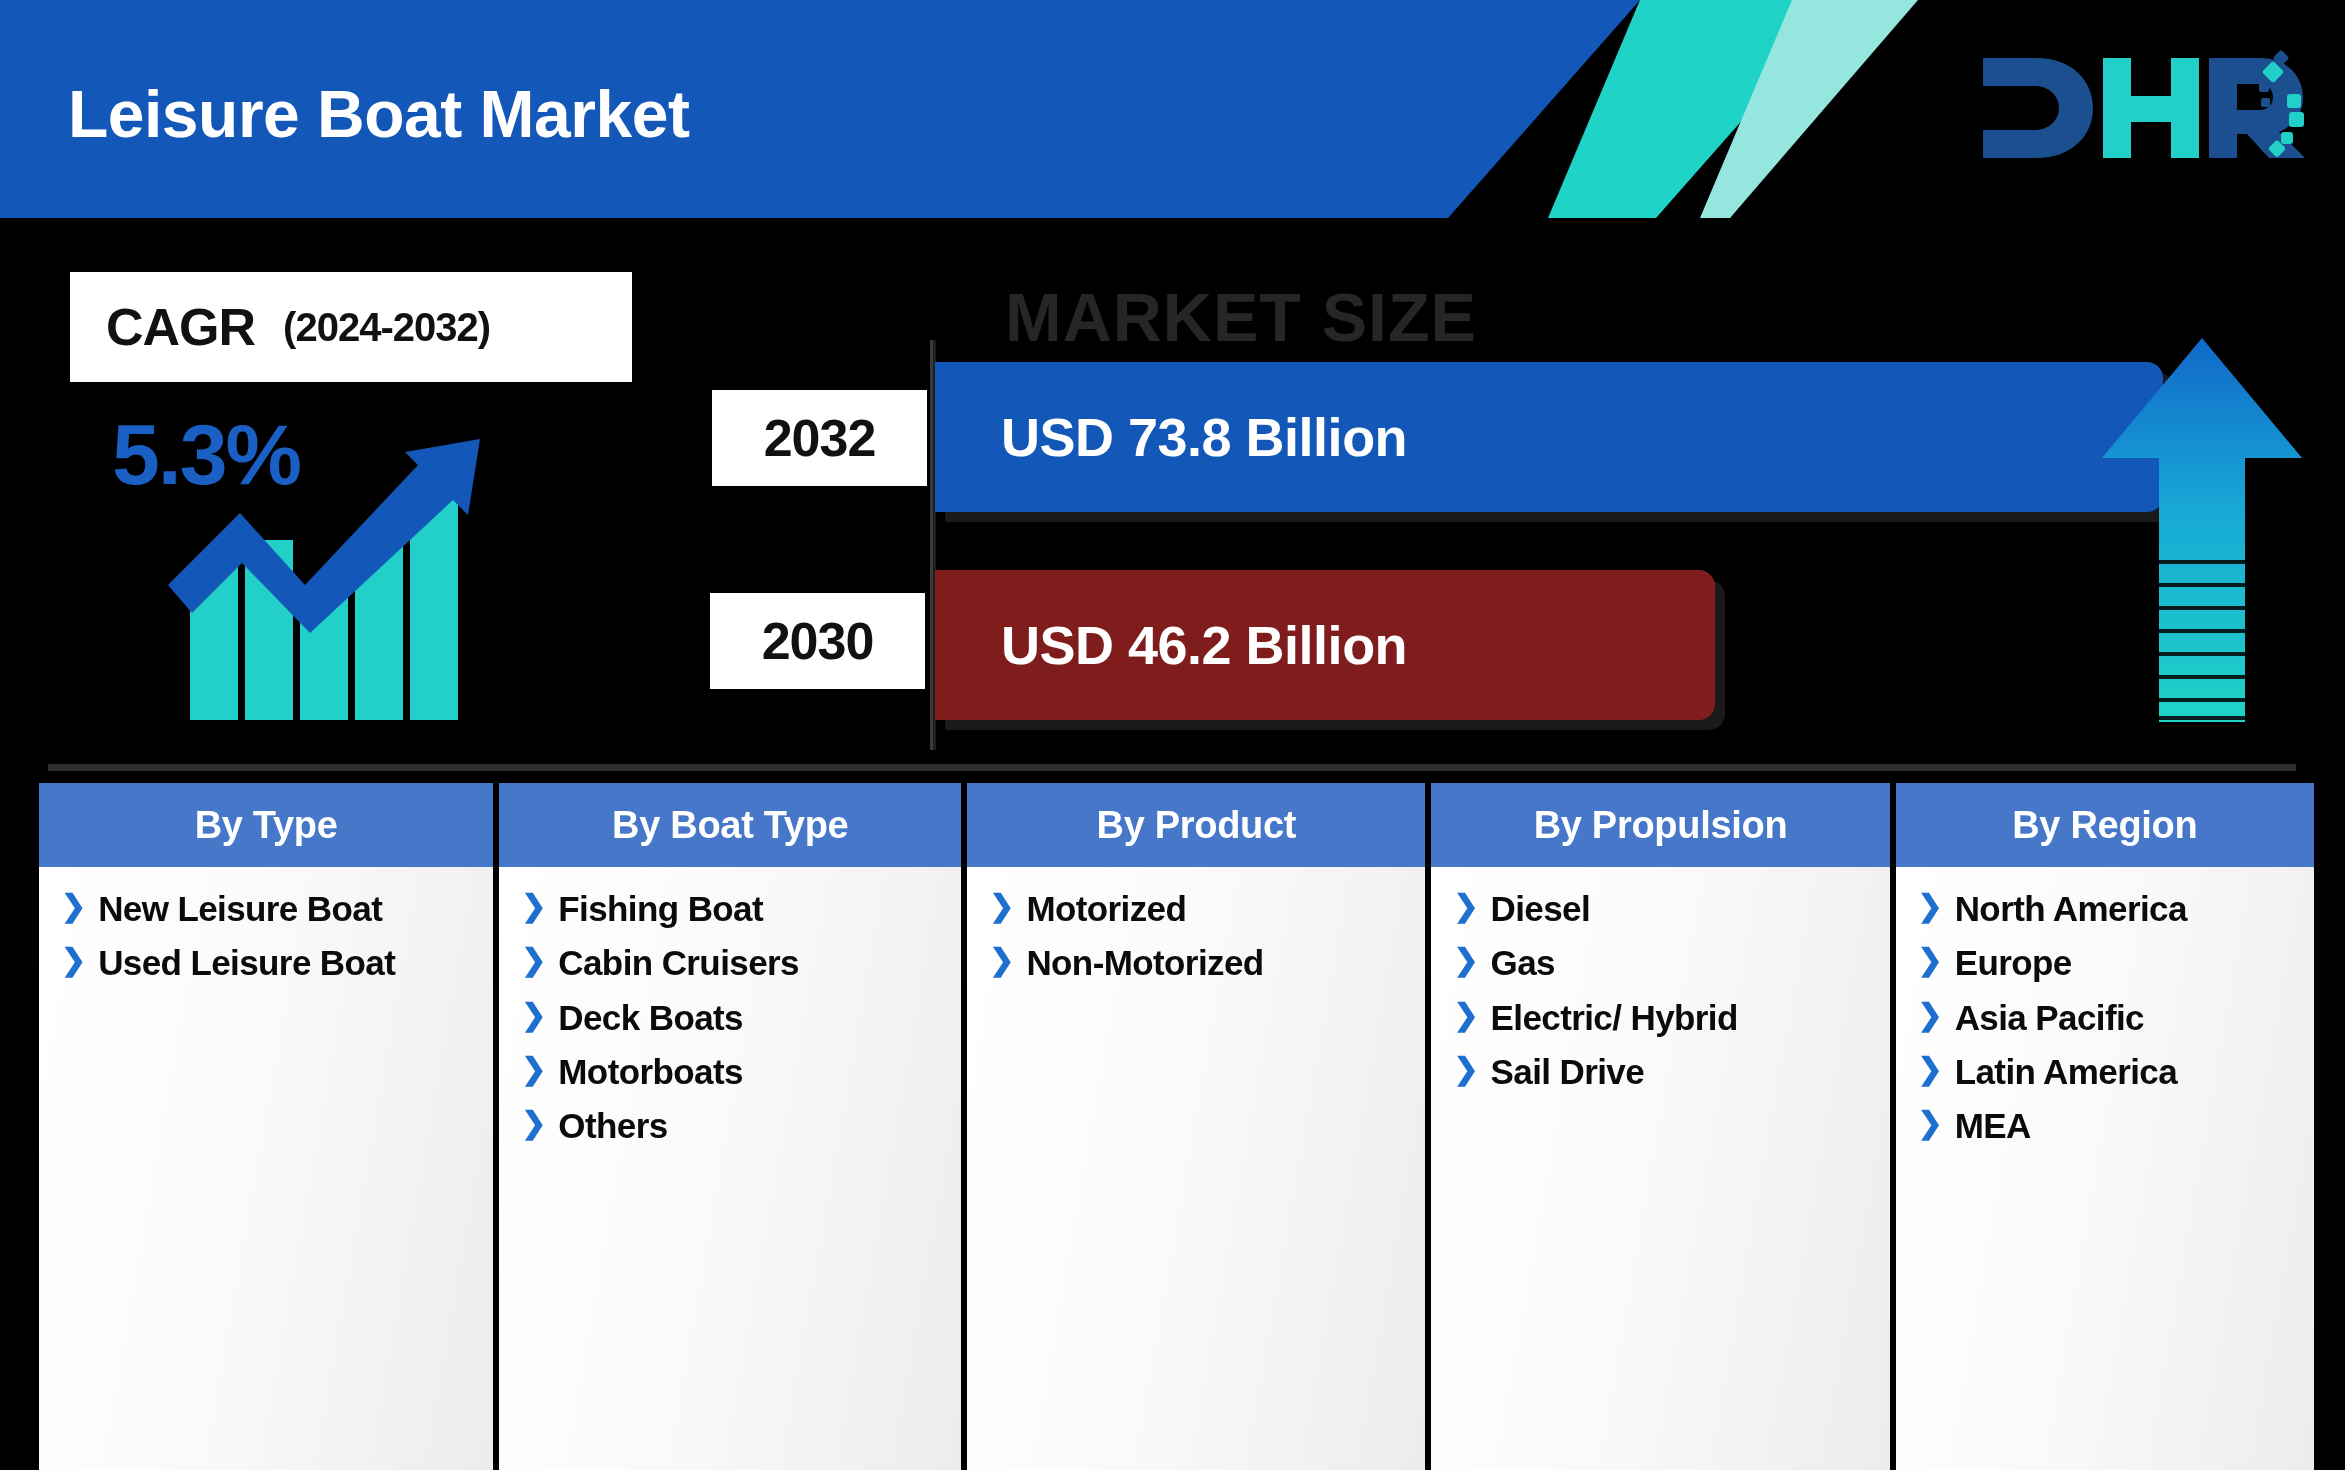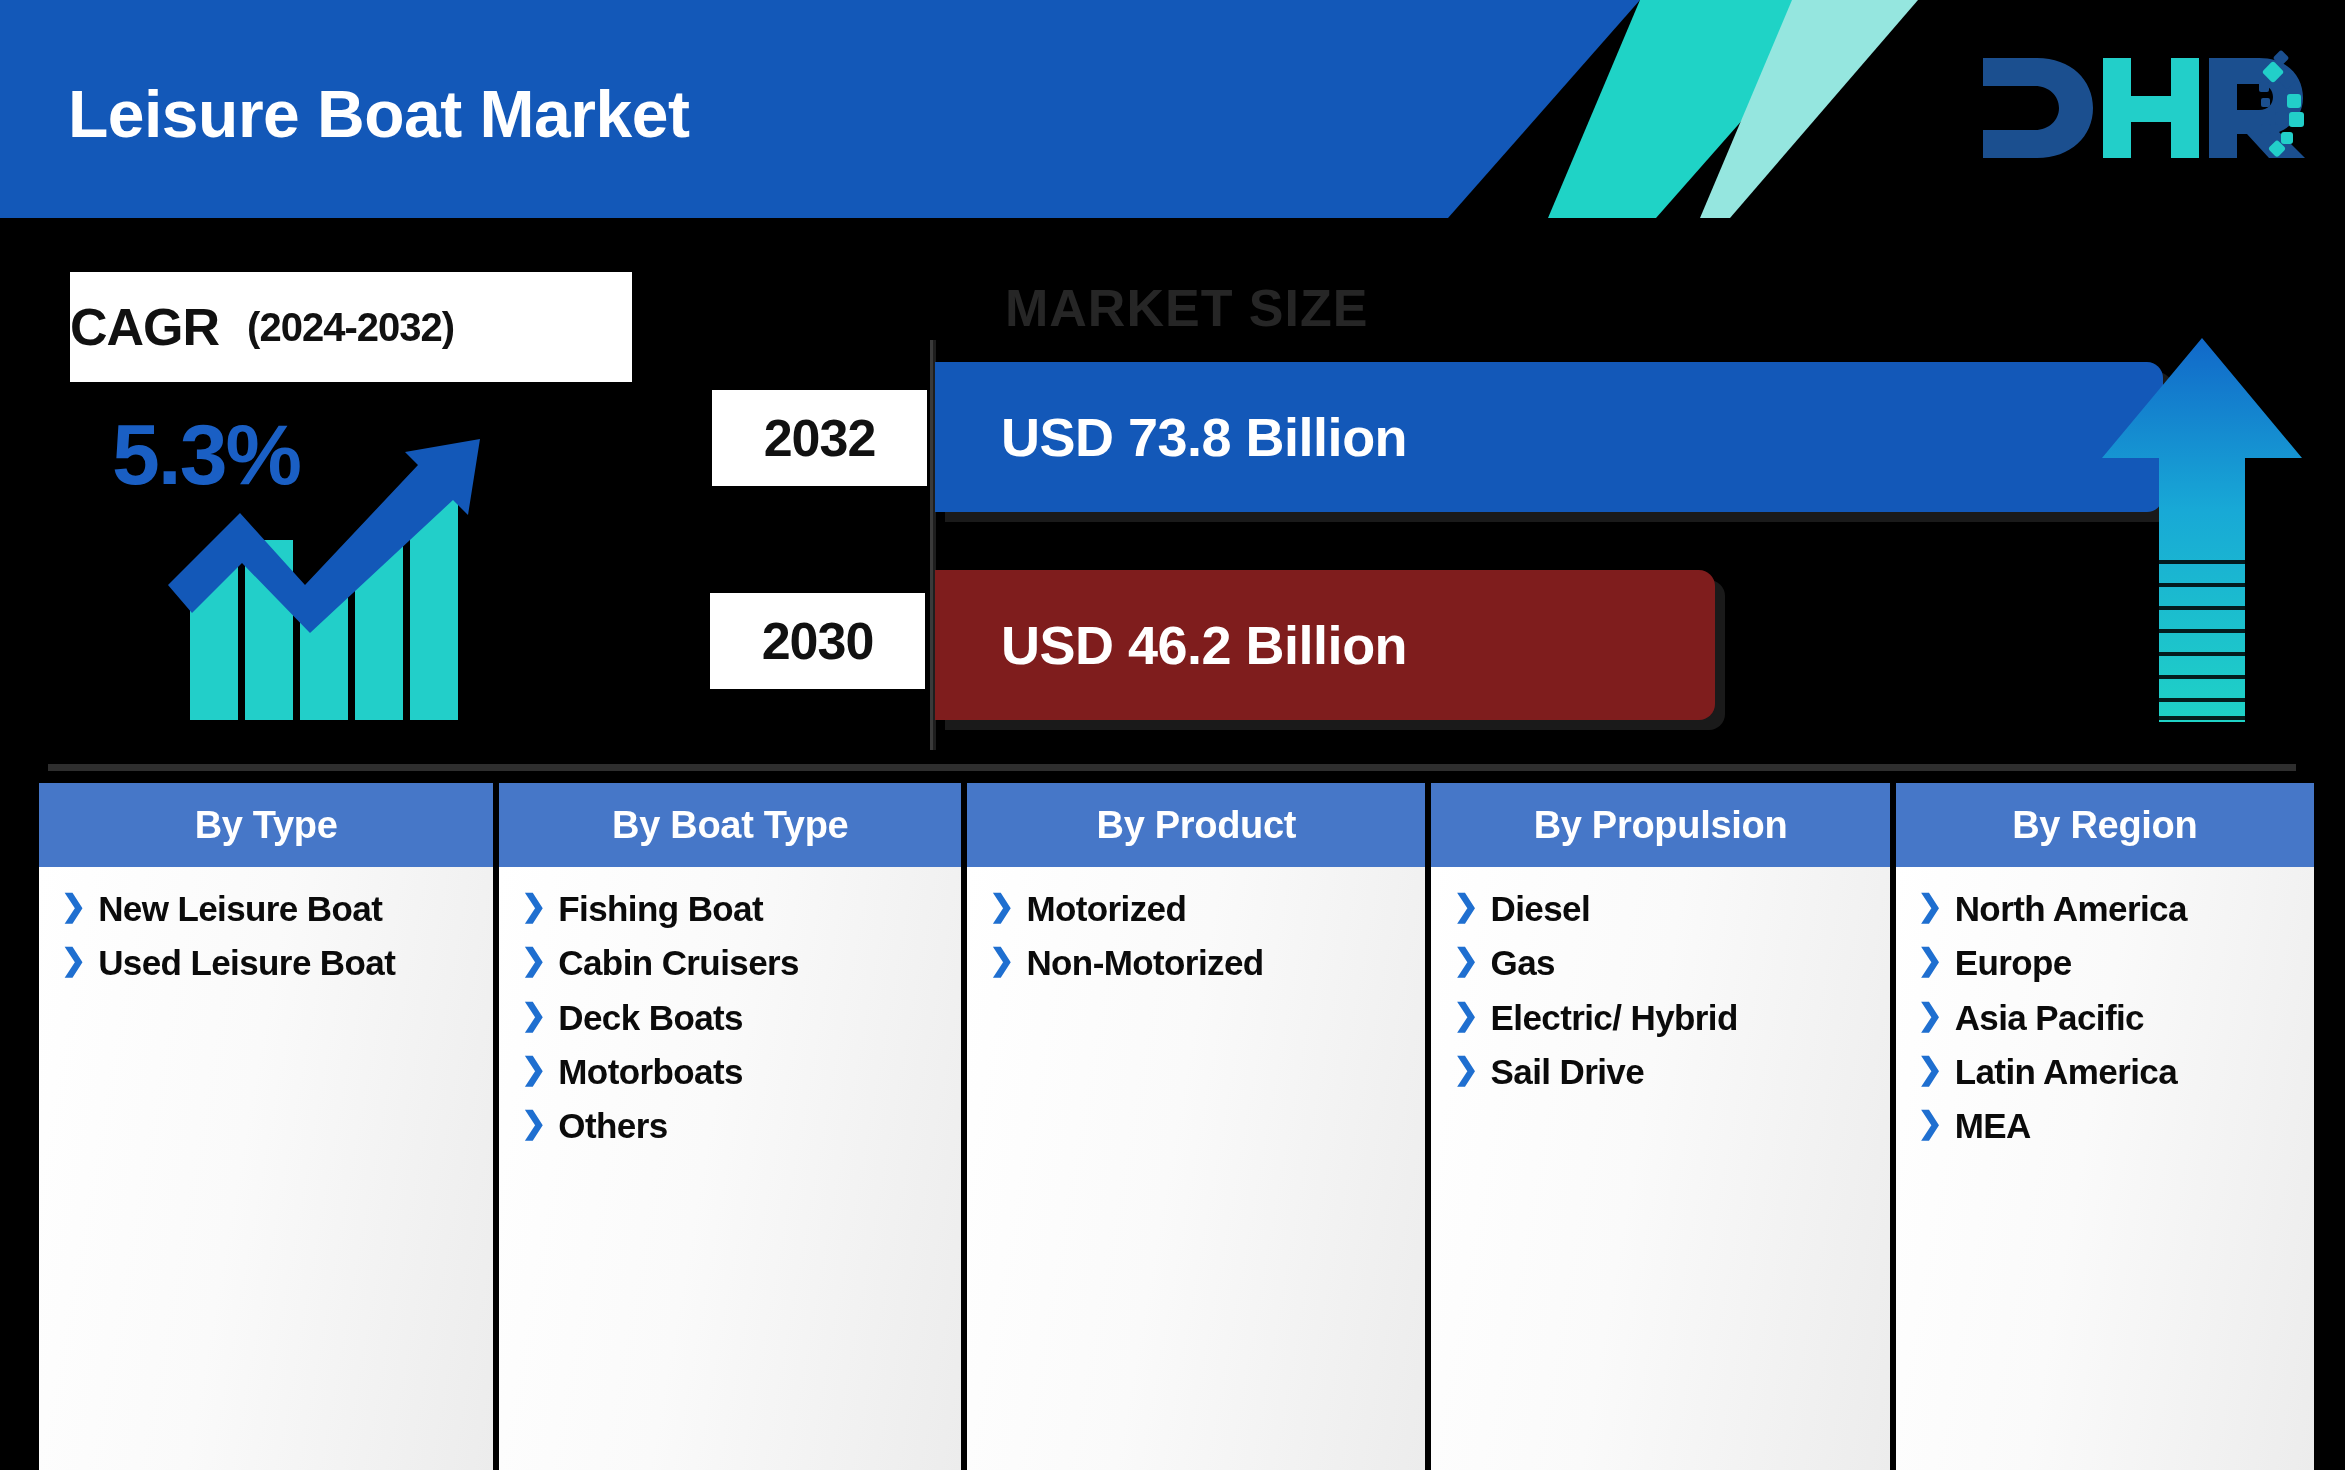--- a/index.html
+++ b/index.html
@@ -35,36 +35,37 @@
 
   
   .logo { position:absolute; right:40px; top:38px; width:330px; height:140px; }
   .logo svg { width:100%; height:100%; display:block; }
 
   
   .cagr-box {
     position:absolute; left:70px; top:272px;
     width:562px; height:110px;
     background:#fff; display:flex; align-items:center;
+    padding-left:36px;
   }
   .cagr-label { color:#111; font-size:52px; font-weight:bold; letter-spacing:-1px; }
   .cagr-range { color:#111; font-size:40px; font-weight:bold; margin-left:28px; letter-spacing:-1px; }
 
   .cagr-val {
     position:absolute; left:112px; top:405px;
     font-size:86px; font-weight:bold; color:#1A5FC4; letter-spacing:-2px;
   }
 
   .growth-icon { position:absolute; left:150px; top:395px; width:360px; height:340px; }
   .growth-icon svg { width:100%; height:100%; display:block; }
 
   
   .ms-title {
     position:absolute; left:1005px; top:278px;
-    font-size:52px; font-weight:bold; color:#262626;
+    font-size:68px; font-weight:bold; color:#262626;
     letter-spacing:1px;
   }
 
   .chart { position:absolute; left:700px; top:340px; width:1400px; height:410px; }
   .axis-line {
     position:absolute; left:230px; top:0; width:6px; height:410px;
     background:#1E1E1E; border-left:3px solid #3a3a3a;
   }
 
   .yr-badge {

